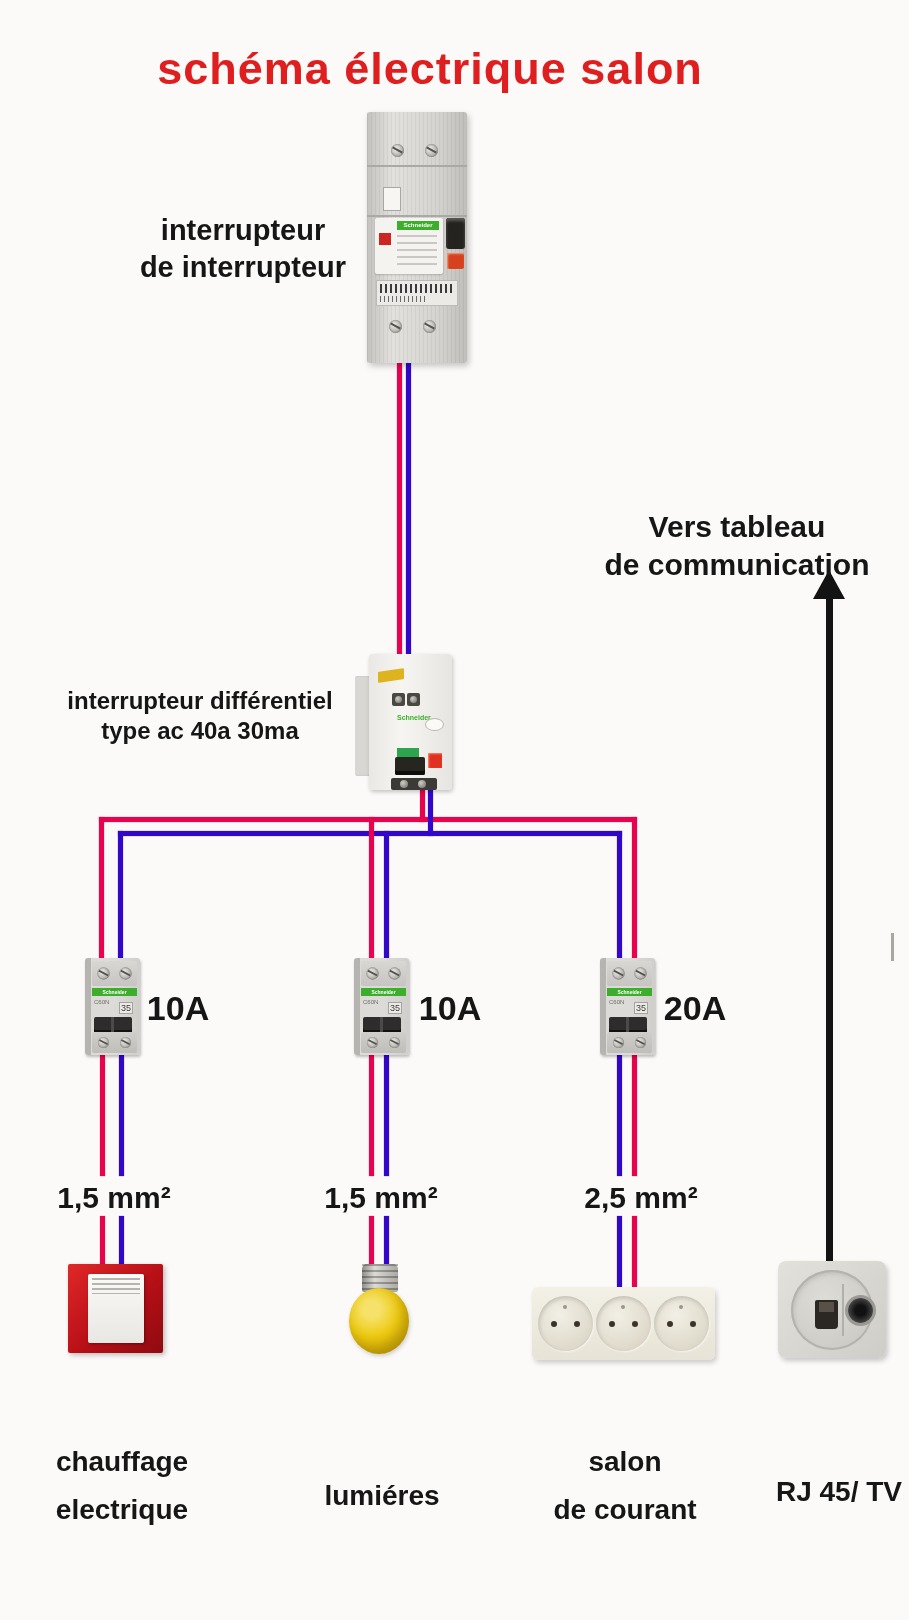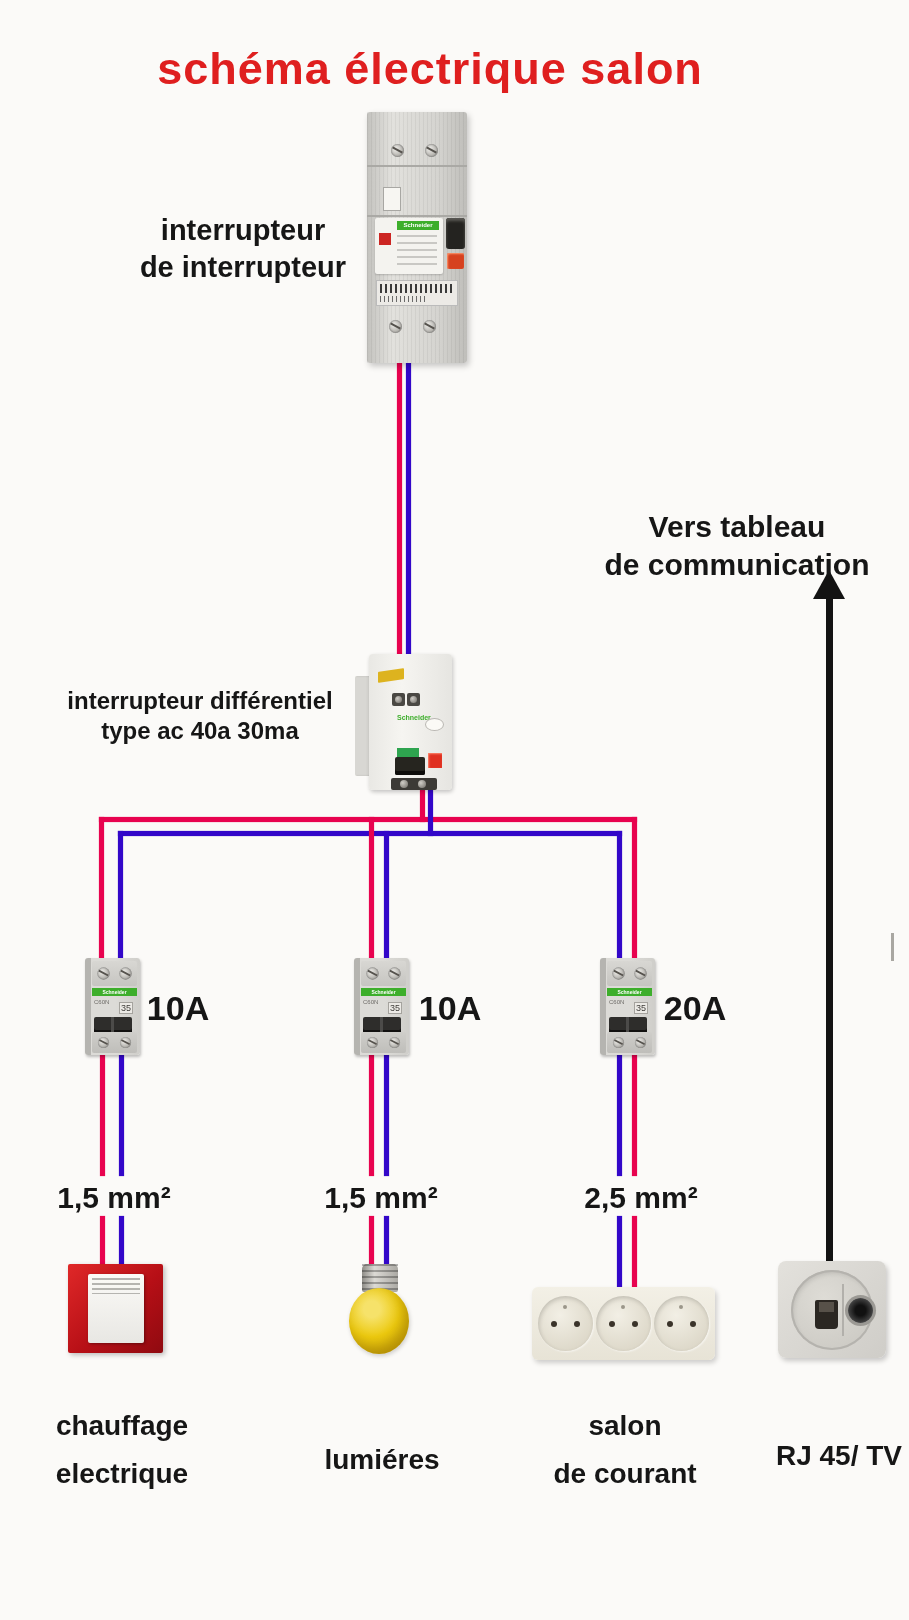--- a/index.html
+++ b/index.html
@@ -7,21 +7,21 @@
           overflow:hidden;font-family:"Liberation Sans",sans-serif;}
   .t{position:absolute;color:#161616;font-weight:bold;text-align:center;
      transform:translateX(-50%);line-height:1.27;white-space:nowrap;}
   .title{left:430px;top:40px;font-size:45px;color:var(--title_red,#df1f1f);letter-spacing:1px;}
   .footer{left:424px;top:1519px;font-size:44px;color:var(--title_red,#df1f1f);letter-spacing:1px;}
   .lbl-main{left:243px;top:212px;font-size:29px;}
   .lbl-comm{left:737px;top:468px;font-size:30px;margin-top:40px;}
   .lbl-diff{left:200px;top:686px;font-size:24px;}
   .amp{font-size:34px;top:987px;text-align:center;}
   .wsize{font-size:30px;top:1179px;}
-  .dev{font-size:28px;line-height:1.7;}
+  .dev{font-size:28px;line-height:1.7;margin-top:36px;}
 
   .wire{position:absolute;}
   .live{background:var(--wire_live_red,#e8034f);box-shadow:0 0 1px rgba(230,0,80,.6);}
   .neutral{background:var(--wire_neutral_blue,#3307c9);box-shadow:0 0 1px rgba(40,5,190,.6);}
 
   .screw{position:absolute;width:13px;height:13px;border-radius:50%;
     background:radial-gradient(circle at 35% 35%,#efeeea,#b9b7b2 60%,#8f8d88);
     box-shadow:inset 0 0 2px #555;}
   .screw::after{content:"";position:absolute;left:1px;right:1px;top:5px;height:2px;
     background:#55524d;transform:rotate(28deg);}

